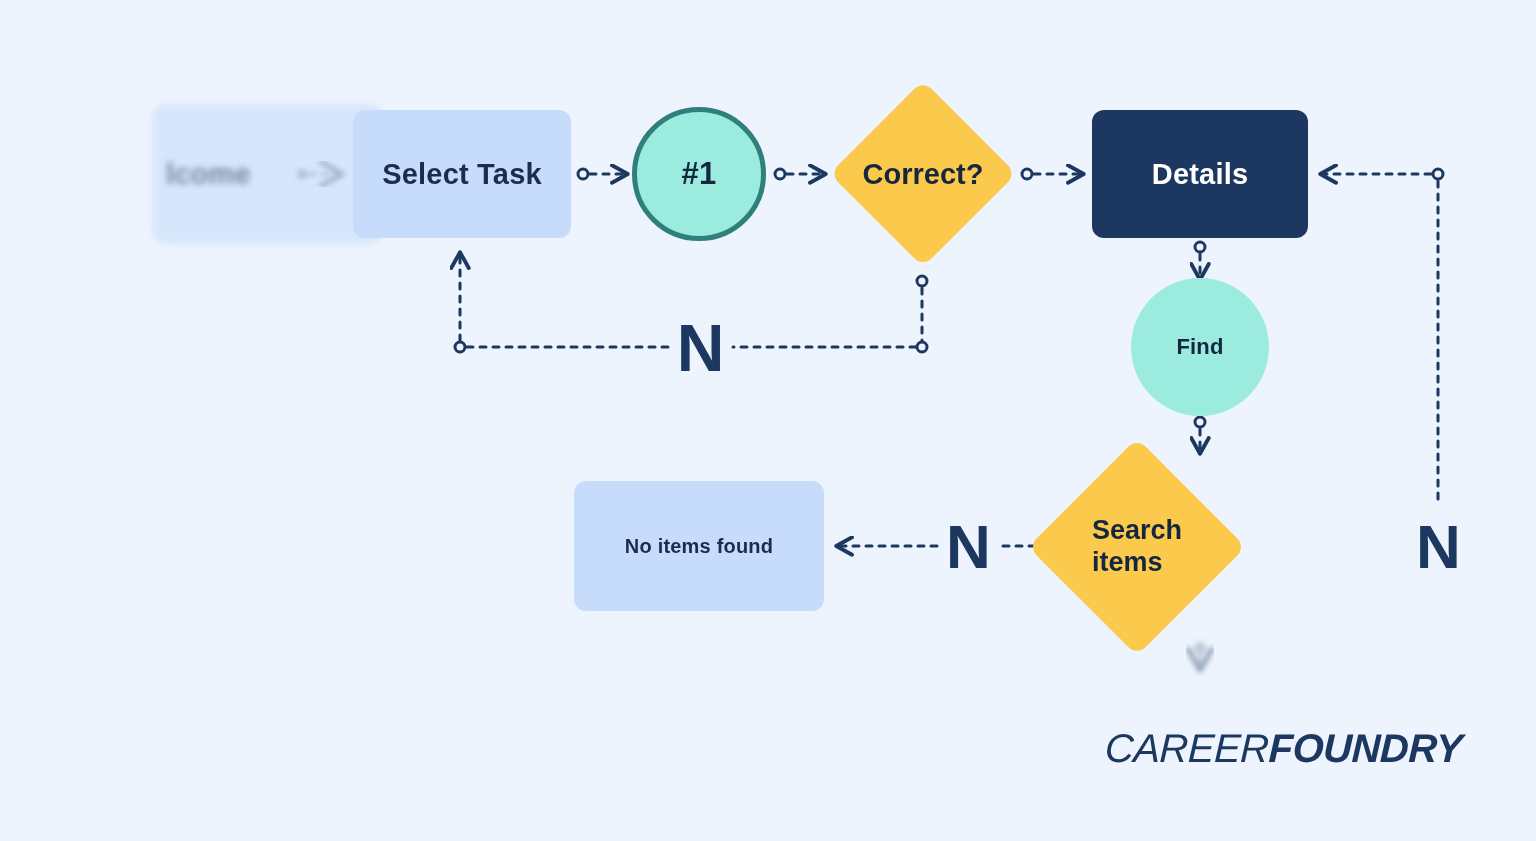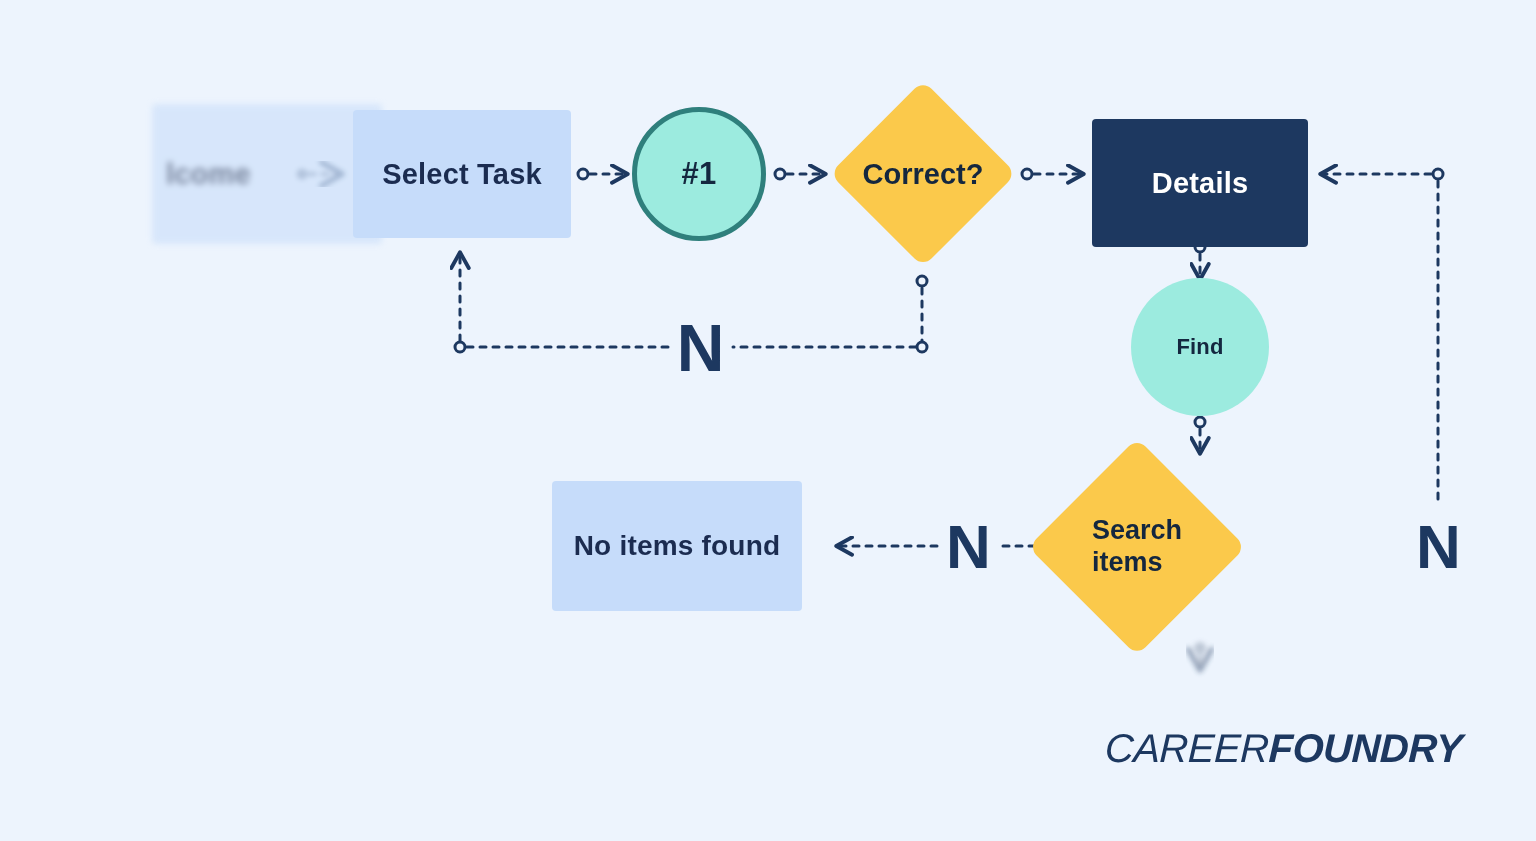--- a/index.html
+++ b/index.html
@@ -28,21 +28,21 @@
     align-items: center;
     justify-content: center;
     text-align: center;
     font-weight: bold;
     letter-spacing: 0.2px;
     line-height: 1.12;
     box-sizing: border-box;
   }
   
   .box {
-    border-radius: 4px;
+    border-radius: 12px;
     align-items: center;
   }
   .box-light {
     background: #c6dcfa;
     color: #1b2c50;
   }
   .box-dark {
     background: #1d3860;
     color: #ffffff;
   }
@@ -208,35 +208,35 @@
 
   <div class="node circle circle-outlined" style="left:632px; top:107px; width:134px; height:134px; font-size:31px;">
     <span>#1</span>
   </div>
 
   <div class="diamond-wrap" style="left:831px; top:82px; width:184px; height:184px;">
     <div class="diamond-shape"></div>
     <div class="diamond-label" style="font-size:29px;">Correct?</div>
   </div>
 
-  <div class="node box box-dark" style="left:1092px; top:110px; width:216px; height:128px; font-size:29px;margin-top:9px;">
+  <div class="node box box-dark" style="left:1092px; top:110px; width:216px; height:128px; font-size:29px;">
     <span>Details</span>
   </div>
 
   <div class="node circle" style="left:1131px; top:278px; width:138px; height:138px; font-size:22px;">
     <span>Find</span>
   </div>
 
   <div class="diamond-wrap" style="left:1030px; top:440px; width:214px; height:214px;">
     <div class="diamond-shape"></div>
     <div class="diamond-label" style="font-size:27px; white-space:pre-line;">Search
 items</div>
   </div>
 
-  <div class="node box box-light" style="left:552px; top:481px; width:250px; height:130px; font-size:28px;">
+  <div class="node box box-light" style="left:574px; top:481px; width:250px; height:130px; font-size:20px;">
     <span>No items found</span>
   </div>
 
   <div class="edge-label" style="left:700px; top:348px; font-size:66px;">N</div>
 
   <div class="edge-label" style="left:968px; top:546px; font-size:62px;">N</div>
 
   <div class="edge-label" style="left:1438px; top:546px; font-size:62px;">N</div>
 
   <div id="logo">

